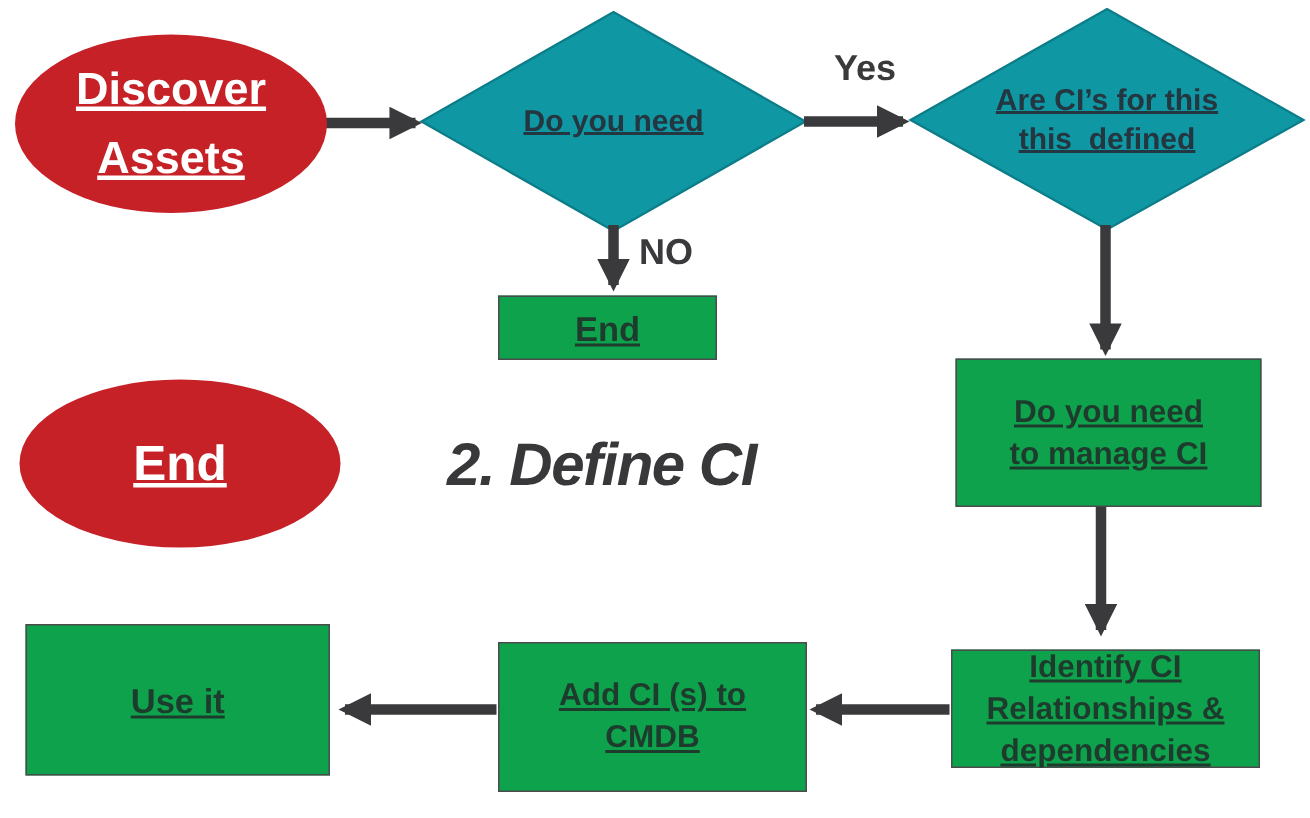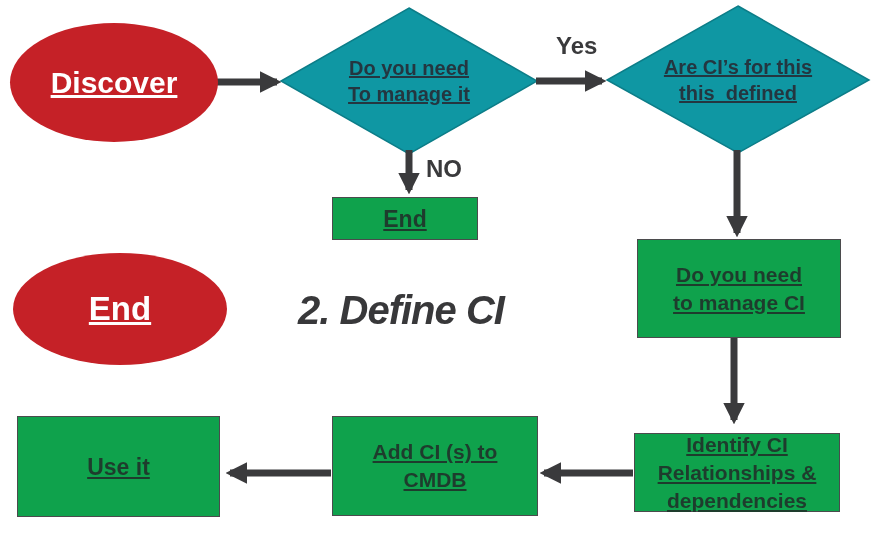--- a/index.html
+++ b/index.html
@@ -33,21 +33,21 @@
   .process{
     background:var(--green,#0fa24c);
     border:1.5px solid var(--green-border,#4b4b4d);
     color:var(--box-text,#1e3c2d);
     font-weight:bold;font-size:21px;line-height:28px;
     box-sizing:border-box;
   }
   .process-end{left:332px;top:197px;width:146px;height:43px;font-size:23px;}
   .process-manage-ci{left:637px;top:239px;width:204px;height:99px;}
   .process-identify{left:634px;top:433px;width:206px;height:79px;}
-  .process-add-ci{left:332px;top:416px;width:206px;height:100px;text-align:right;}
+  .process-add-ci{left:332px;top:428px;width:206px;height:100px;text-align:right;}
   .process-use-it{left:17px;top:416px;width:203px;height:101px;font-size:23px;text-align:center;}
 
   .edge-label{
     position:absolute;
     color:var(--arrow,#3a3a3c);
     font-weight:bold;font-size:24px;
   }
   .label-yes{left:556px;top:32px;text-align:right;}
   .label-no{left:426px;top:155px;text-align:center;}
 
@@ -79,29 +79,29 @@
     <path class="edge" d="M536 81 H602" marker-end="url(#ah)"></path>
     <path class="edge" d="M409 150 V190" marker-end="url(#ah)"></path>
     <path class="edge" d="M737 150 V233" marker-end="url(#ah)"></path>
     <path class="edge" d="M734 337 V420" marker-end="url(#ah)"></path>
     <path class="edge" d="M633 473 H544" marker-end="url(#ah)"></path>
     <path class="edge" d="M331 473 H230" marker-end="url(#ah)"></path>
   </svg>
 
   <div class="node ellipse ellipse-discover">
     <span class="node-line">Discover</span>
+    <span class="node-line">Assets</span>
   </div>
 
   <div class="node ellipse ellipse-end">
     <span class="node-line">End</span>
   </div>
 
   <div class="node diamond-text diamond-text-1">
     <span class="node-line">Do you need</span>
-    <span class="node-line">To manage it</span>
   </div>
 
   <div class="node diamond-text diamond-text-2">
     <span class="node-line">Are CI’s for this</span>
     <span class="node-line">this  defined</span>
   </div>
 
   <div class="node process process-end">
     <span class="node-line">End</span>
   </div>

